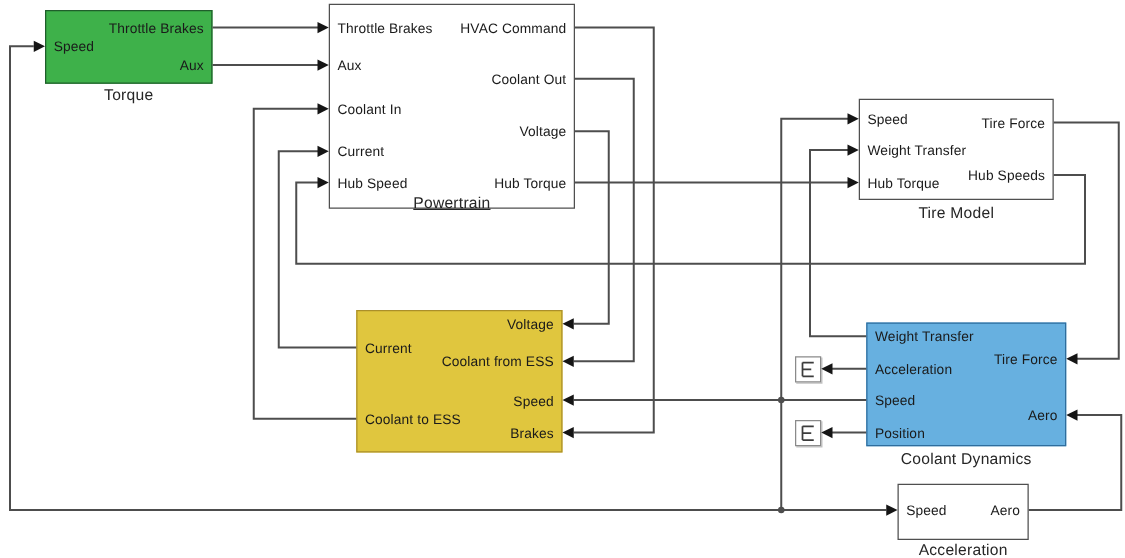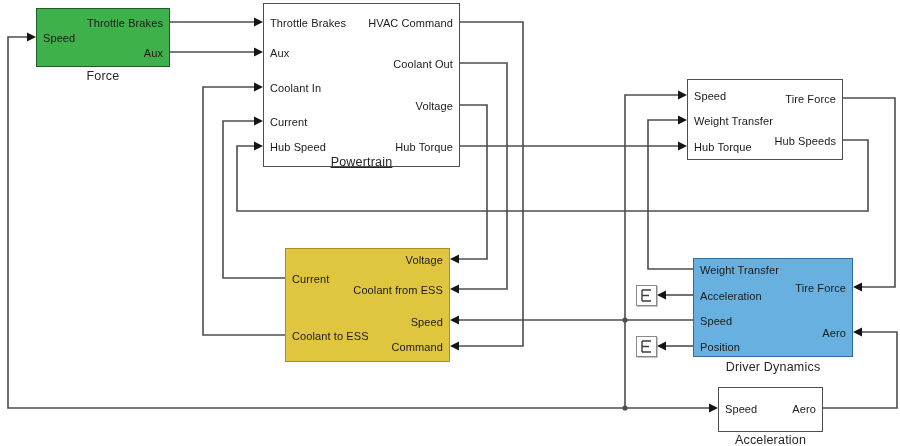--- a/index.html
+++ b/index.html
@@ -35,21 +35,21 @@
 </head>
 <body>
 
 <div id="canvas">
 
   <div class="block green" style="left:36px;top:8px;width:134px;height:59px;">
     <span class="port pl" style="top:23px;">Speed</span>
     <span class="port pr" style="top:8px;">Throttle Brakes</span>
     <span class="port pr" style="top:38px;">Aux</span>
   </div>
-  <div class="btitle" style="left:36px;top:70px;width:134px;">Force</div>
+  <div class="btitle" style="left:36px;top:70px;width:134px;">Torque</div>
 
   <div class="block" style="left:263px;top:3px;width:197px;height:164px;">
     <span class="port pl" style="top:13px;">Throttle Brakes</span>
     <span class="port pl" style="top:43px;">Aux</span>
     <span class="port pl" style="top:78px;">Coolant In</span>
     <span class="port pl" style="top:112px;">Current</span>
     <span class="port pl" style="top:137px;">Hub Speed</span>
     <span class="port pr" style="top:13px;">HVAC Command</span>
     <span class="port pr" style="top:54px;margin-left:46px;">Coolant Out</span>
     <span class="port pr" style="top:96px;">Voltage</span>
@@ -57,39 +57,40 @@
   </div>
   <div class="btitle" style="left:263px;top:156px;width:197px;text-decoration:underline;">Powertrain</div>
 
   <div class="block" style="left:687px;top:79px;width:156px;height:81px;">
     <span class="port pl" style="top:10px;">Speed</span>
     <span class="port pl" style="top:35px;">Weight Transfer</span>
     <span class="port pl" style="top:61px;">Hub Torque</span>
     <span class="port pr" style="top:13px;">Tire Force</span>
     <span class="port pr" style="top:55px;">Hub Speeds</span>
   </div>
+  <div class="btitle" style="left:687px;top:164px;width:156px;">Tire Model</div>
 
   <div class="block yellow" style="left:285px;top:248px;width:165px;height:114px;">
     <span class="port pl" style="top:24px;">Current</span>
     <span class="port pl" style="top:81px;">Coolant to ESS</span>
     <span class="port pr" style="top:5px;">Voltage</span>
     <span class="port pr" style="top:35px;">Coolant from ESS</span>
     <span class="port pr" style="top:67px;">Speed</span>
-    <span class="port pr" style="top:92px;">Command</span>
+    <span class="port pr" style="top:92px;">Brakes</span>
   </div>
 
   <div class="block blue" style="left:693px;top:258px;width:160px;height:99px;">
     <span class="port pl" style="top:5px;">Weight Transfer</span>
     <span class="port pl" style="top:31px;">Acceleration</span>
     <span class="port pl" style="top:56px;">Speed</span>
     <span class="port pl" style="top:82px;">Position</span>
     <span class="port pr" style="top:23px;">Tire Force</span>
     <span class="port pr" style="top:68px;">Aero</span>
   </div>
-  <div class="btitle" style="left:693px;top:361px;width:160px;">Driver Dynamics</div>
+  <div class="btitle" style="left:693px;top:361px;width:160px;">Coolant Dynamics</div>
 
   <div class="block" style="left:718px;top:387px;width:105px;height:45px;">
     <span class="port pl" style="top:15px;">Speed</span>
     <span class="port pr" style="top:15px;">Aero</span>
   </div>
   <div class="btitle" style="left:718px;top:434px;width:105px;">Acceleration</div>
 
   <div class="scope" style="left:636px;top:285px;">
     <svg width="19" height="19" viewBox="0 0 19 19">
       <path d="M5 4 V15 M5 4 H14 M5 9.5 H12 M5 15 H14" stroke="#3c3c3c" stroke-width="1.4" fill="none"></path>

